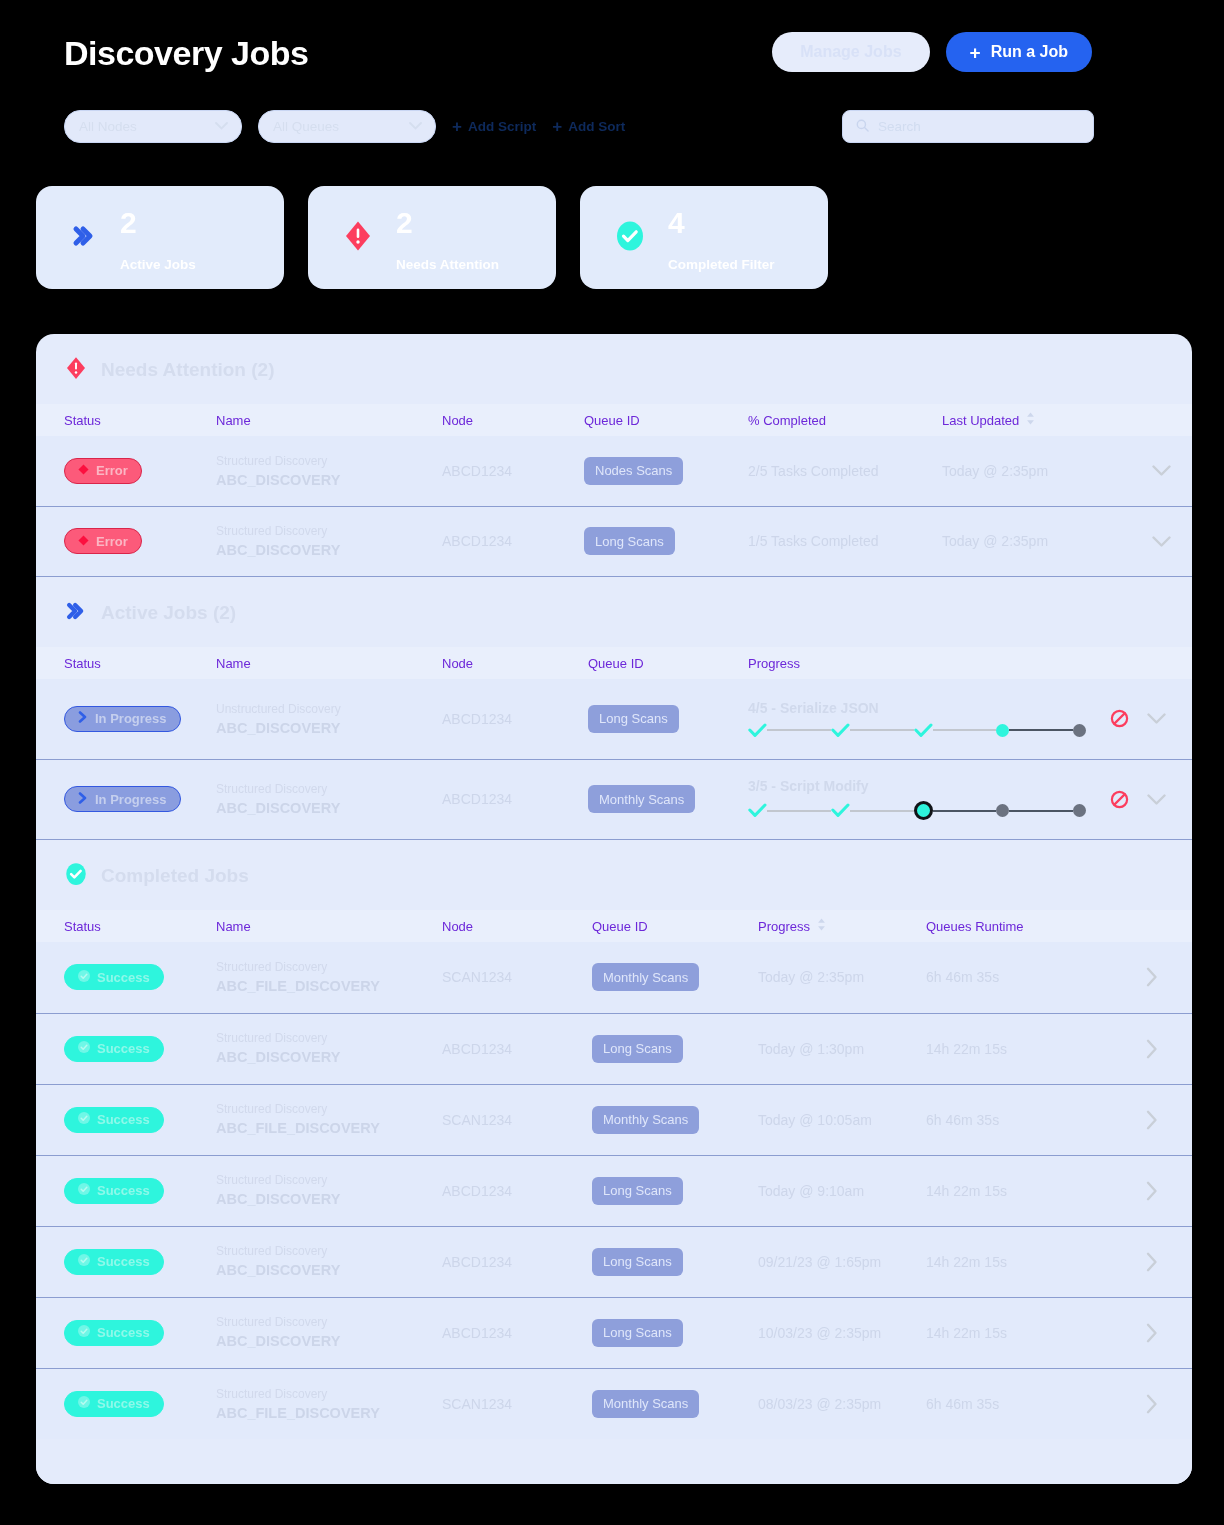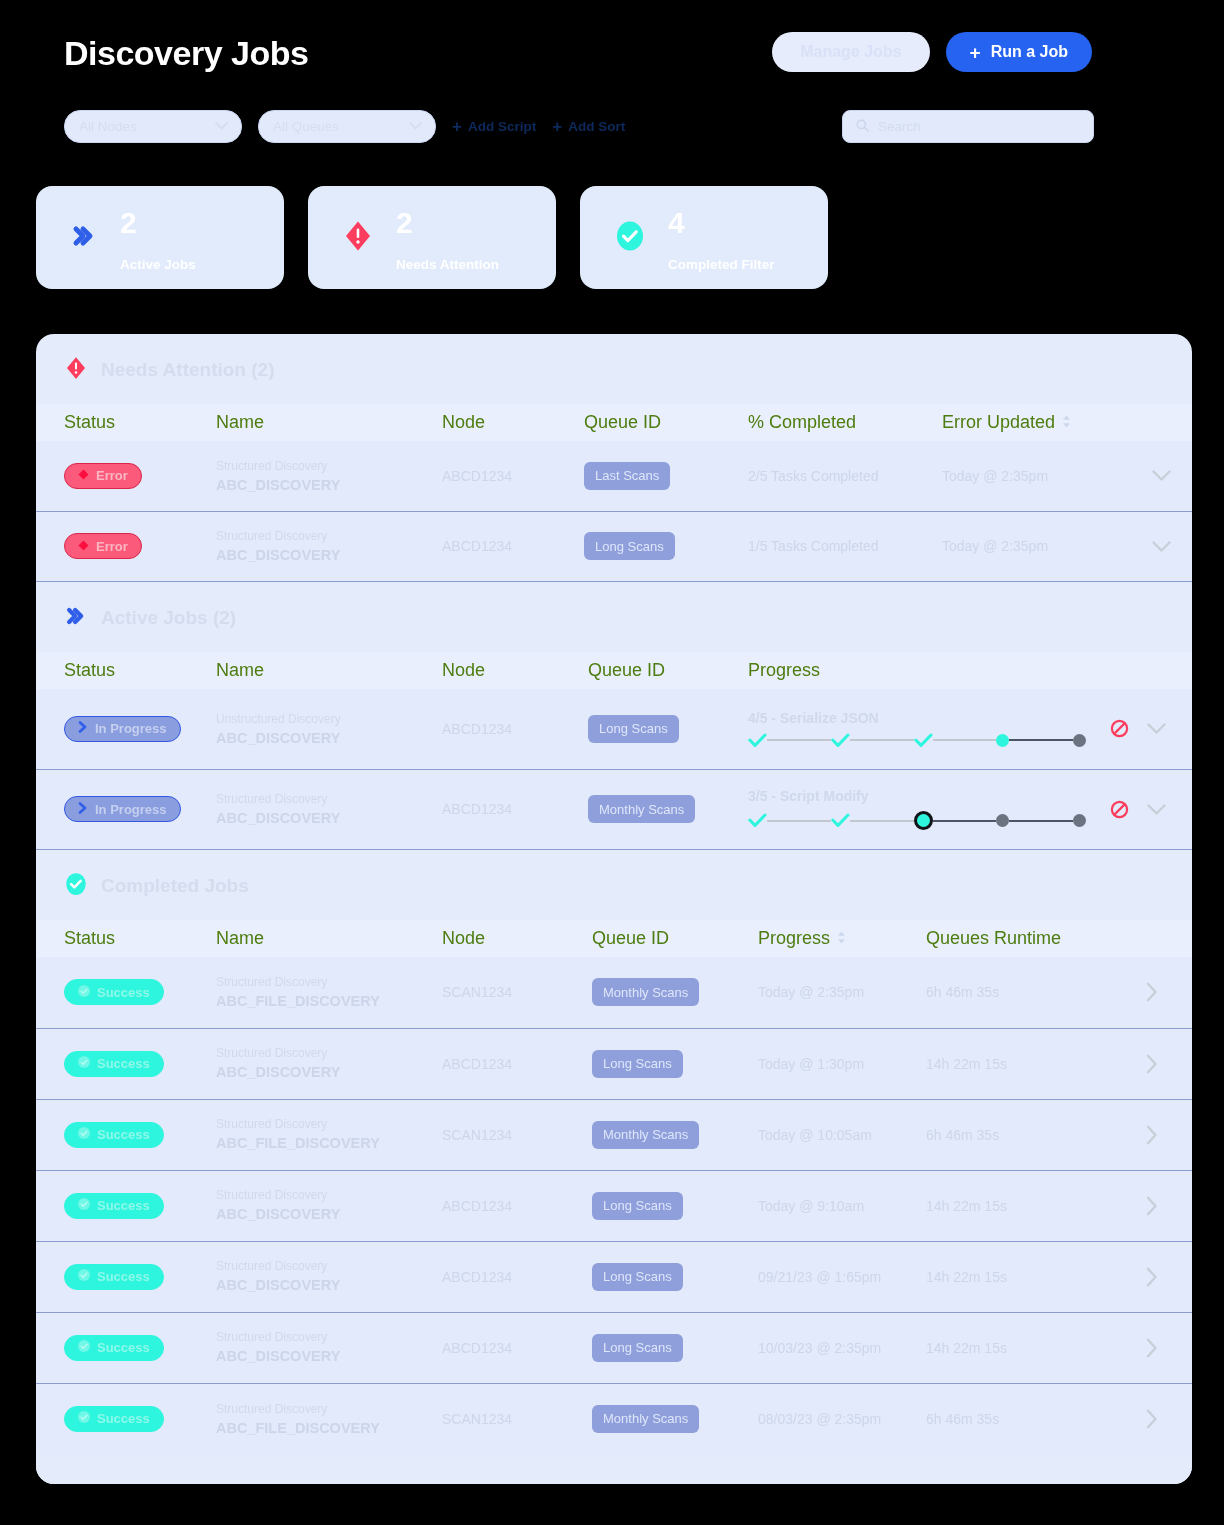--- a/index.html
+++ b/index.html
@@ -77,21 +77,21 @@
   }
   .section-head {
     display: flex; align-items: center; gap: 13px;
     padding: 22px 0 20px 28px;
   }
   .section-title { font-size: 19px; font-weight: bold; color: #d4dcee; }
 
   table { width: 100%; border-collapse: collapse; table-layout: fixed; }
   thead th {
     background: #e9effc; text-align: left;
-    font-size: 18px; font-weight: normal; color: #4d7c0f;
+    font-size: 13px; font-weight: normal; color: #6d28d9;
     padding: 8px 0 8px 0; height: 32px; vertical-align: middle;
   }
   thead th .th-inner { display: flex; align-items: center; gap: 7px; }
   tbody td {
     background: #e2eafb; vertical-align: middle;
     border-top: 1px solid #8b9dd0;
     font-size: 14px; color: #cdd6ea;
     height: 70px;
   }
   tbody tr:first-child td { border-top: none; }
@@ -252,21 +252,21 @@
         </colgroup>
       <thead>
         <tr>
           <th class="c-status">Status</th>
           <th>Name</th>
           <th>Node</th>
           <th>Queue ID</th>
           <th>% Completed</th>
           <th colspan="2">
             <div class="th-inner">
-              <span>Error Updated</span>
+              <span>Last Updated</span>
               <span>
                 <svg width="9" height="13" viewBox="0 0 9 13">
                     <path d="M4.5 0.5l3.4 4.2H1.1z" fill="#cdd7ec"></path>
                     <path d="M4.5 12.5l3.4-4.2H1.1z" fill="#cdd7ec"></path>
                   </svg>
               </span>
             </div>
           </th>
         </tr>
       </thead>
@@ -278,21 +278,21 @@
                     <path d="M6 0.5L11.5 6 6 11.5 0.5 6z" fill="#fc0f3f"></path>
                   </svg></span>
               <span>Error</span>
             </span>
           </td>
           <td>
             <div class="nm-sub">Structured Discovery</div>
             <div class="nm-main">ABC_DISCOVERY</div>
           </td>
           <td>ABCD1234</td>
-          <td><span class="pill">Last Scans</span></td>
+          <td><span class="pill">Nodes Scans</span></td>
           <td>2/5 Tasks Completed</td>
           <td>Today @ 2:35pm</td>
           <td>
             <span class="icon-btn">
               <svg width="19" height="11" viewBox="0 0 19 11">
                   <path d="M1.5 1.5l8 8 8-8" stroke="#c9cfd8" stroke-width="2.4" fill="none" stroke-linecap="round" stroke-linejoin="round"></path>
                 </svg>
             </span>
           </td>
         </tr>

